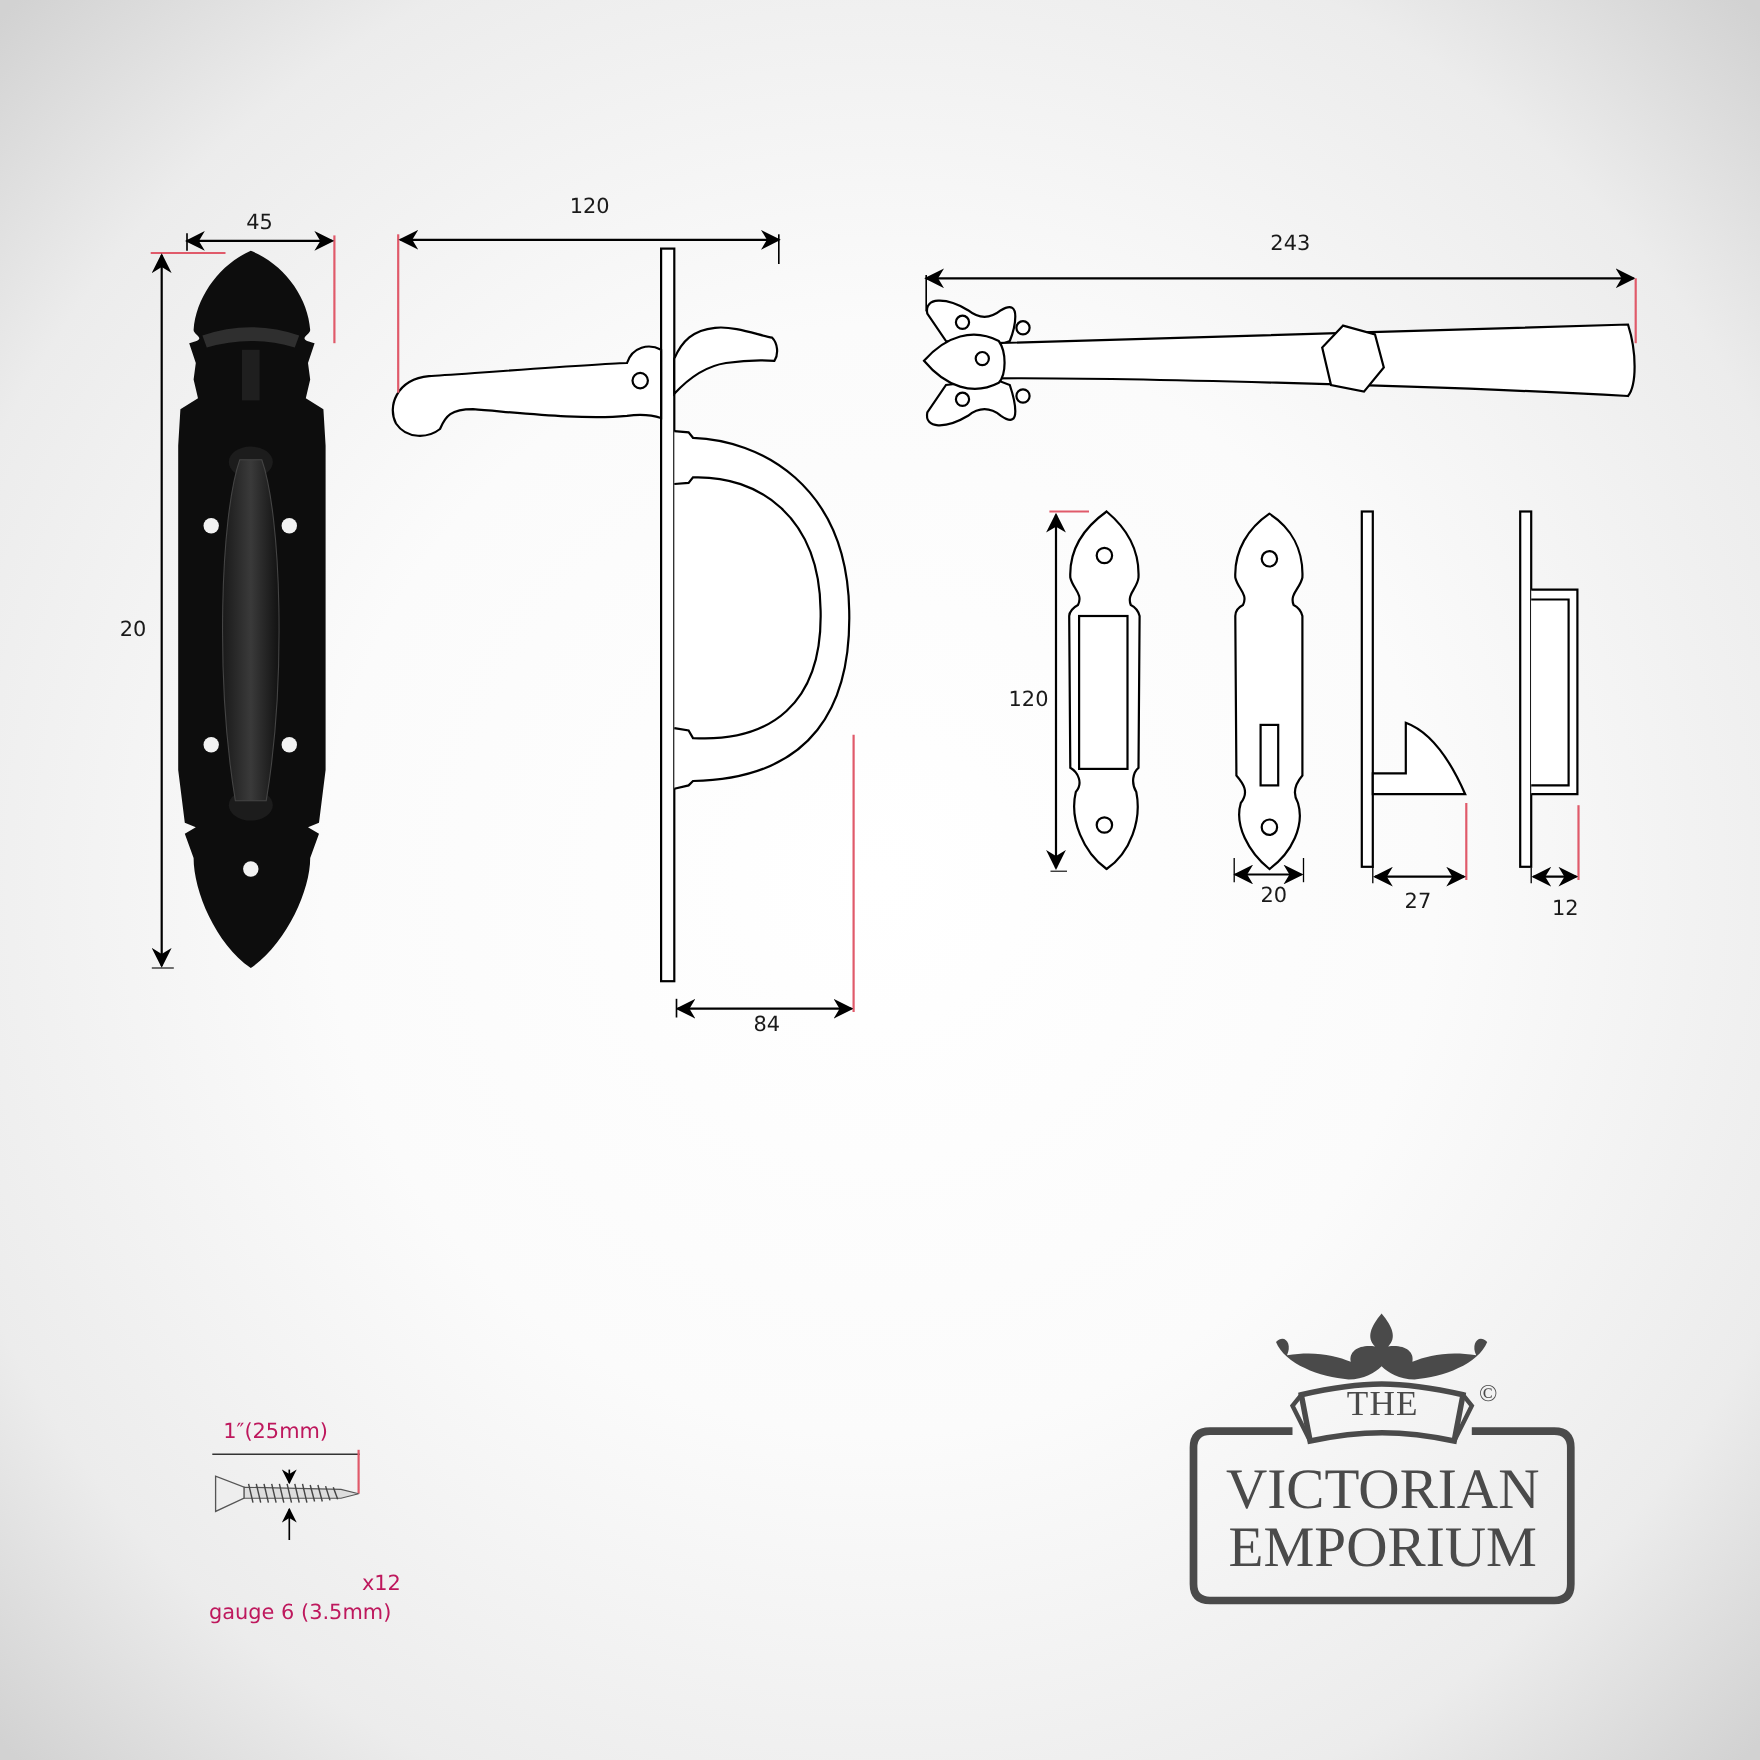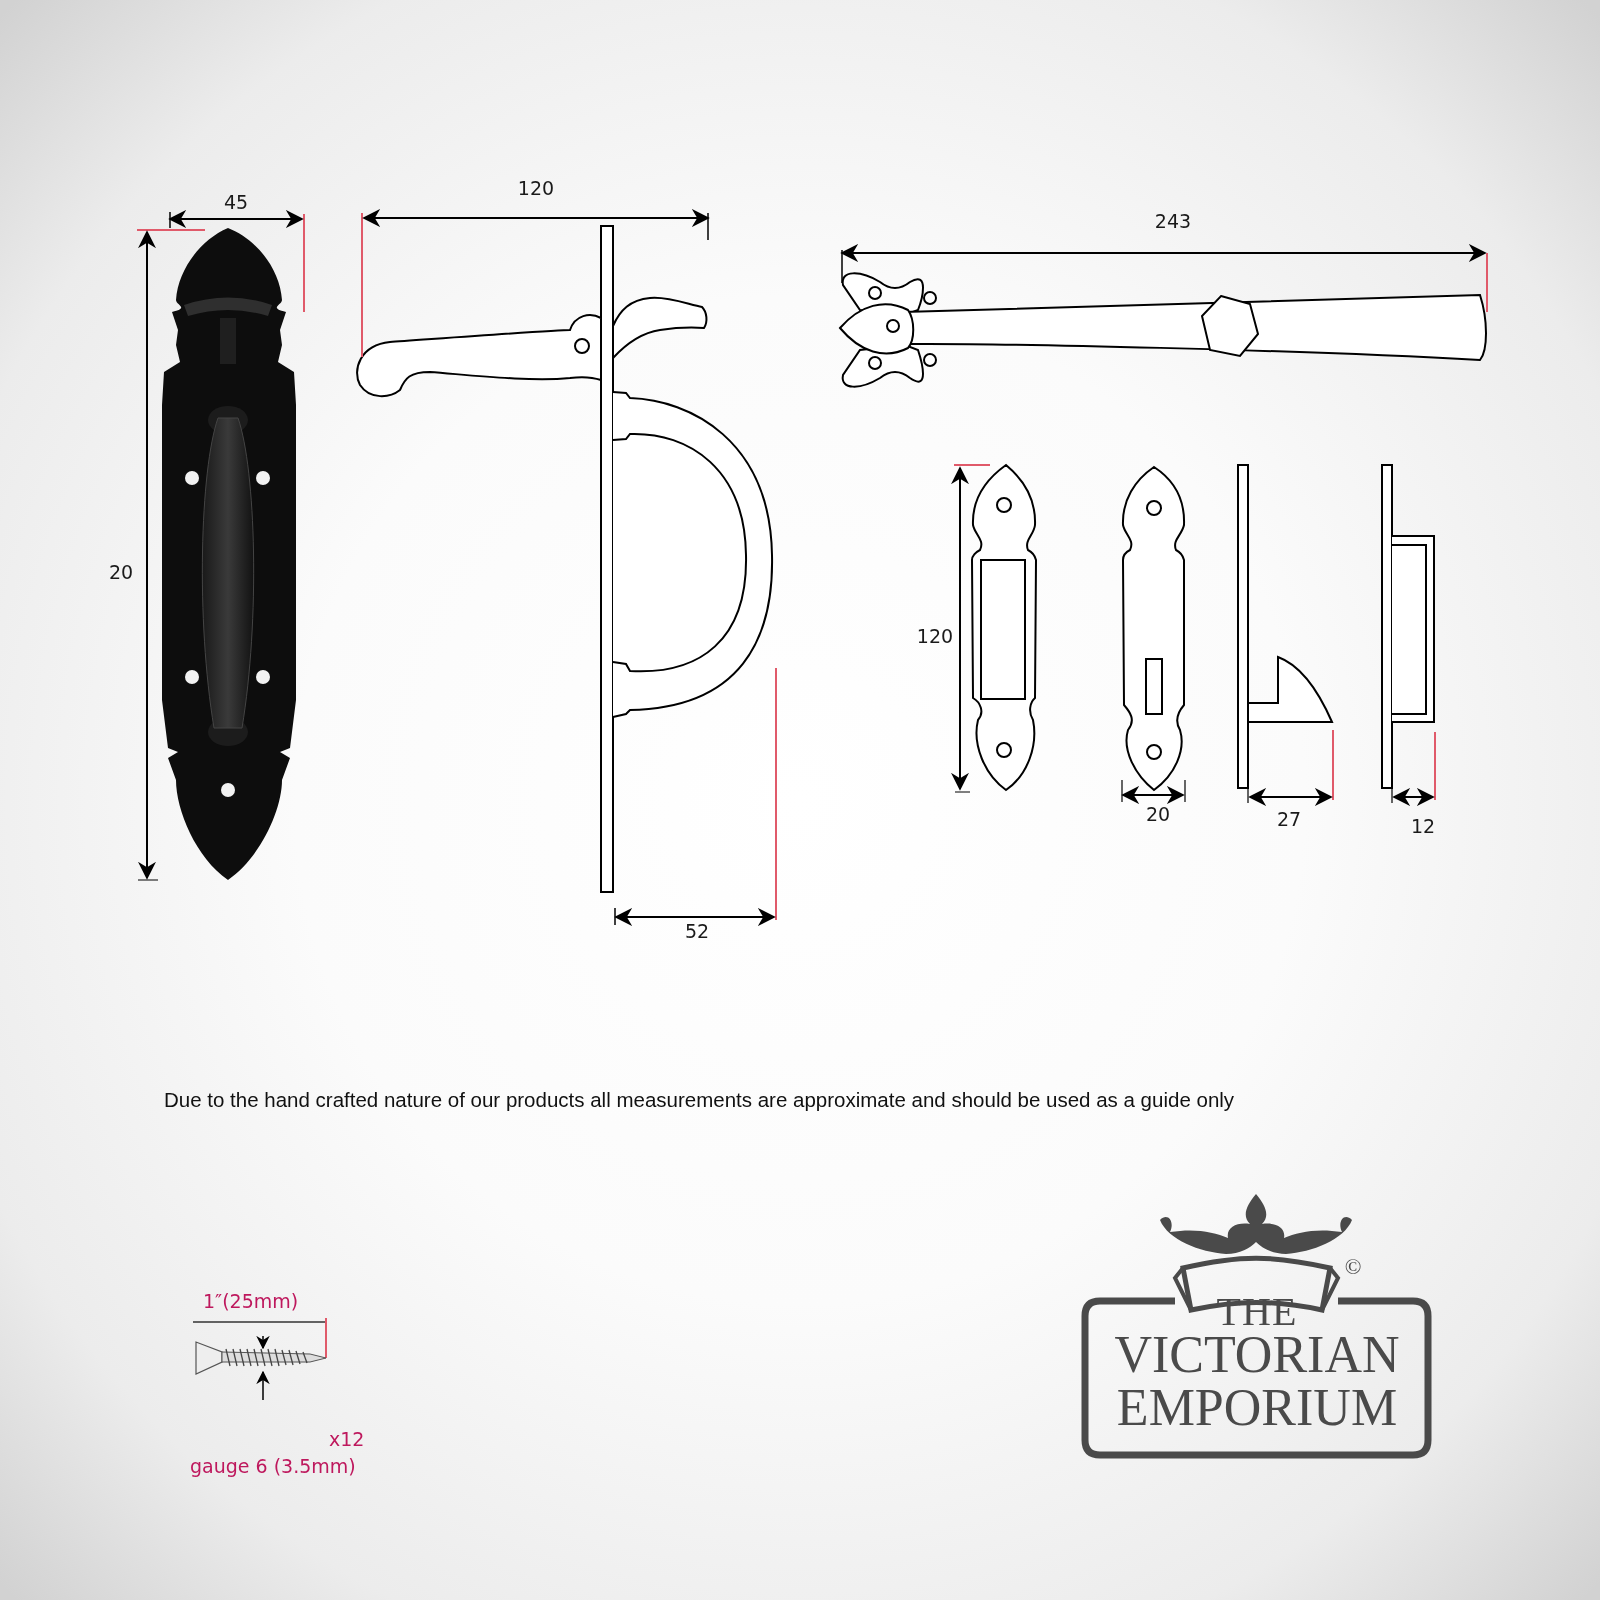--- a/index.html
+++ b/index.html
@@ -204,31 +204,30 @@
       <path d="M1183,1268 L 1175,1278 L 1191,1310" fill="none" stroke="#4a4a4a" stroke-width="4"></path>
       <path d="M1330,1268 L 1338,1278 L 1322,1310" fill="none" stroke="#4a4a4a" stroke-width="4"></path>
 
       <path d="M1175,1301 L 1100,1301 Q 1085,1301 1085,1316 L 1085,1440 Q 1085,1455 1100,1455 L 1413,1455 Q 1428,1455 1428,1440 L 1428,1316 Q 1428,1301 1413,1301 L 1338,1301" fill="none" stroke="#4a4a4a" stroke-width="7"></path>
     </g>
   </svg>
 
   <span class="dim-label" style="left:236px;top:191px">45</span>
   <span class="dim-label" style="left:121px;top:561px">20</span>
   <span class="dim-label" style="left:536px;top:177px">120</span>
-  <span class="dim-label" style="left:697px;top:920px">52</span>
+  <span class="dim-label" style="left:697px;top:920px">84</span>
   <span class="dim-label" style="left:1173px;top:210px">243</span>
   <span class="dim-label" style="left:935px;top:625px">120</span>
   <span class="dim-label" style="left:1158px;top:803px">20</span>
   <span class="dim-label" style="left:1289px;top:808px">27</span>
   <span class="dim-label" style="left:1423px;top:815px">12</span>
 
-  <div class="note">Due to the hand crafted nature of our products all measurements are approximate and should be used as a guide only</div>
 
   <span class="screw-label" style="left:203px;top:1290px">1″(25mm)</span>
   <span class="screw-label" style="left:329px;top:1428px">x12</span>
   <span class="screw-label" style="left:190px;top:1455px">gauge 6 (3.5mm)</span>
 
-  <span class="logo-text" style="left:1257px;top:1288px;font-size:40px;letter-spacing:1px">THE</span>
+  <span class="logo-text" style="left:1257px;top:1257px;font-size:32px;letter-spacing:1px">THE</span>
   <span class="logo-text" style="left:1257px;top:1378px;font-size:52px">EMPORIUM</span>
   <span class="logo-text" style="left:1257px;top:1325px;font-size:52px">VICTORIAN</span>
   <span class="logo-text" style="left:1353px;top:1254px;font-size:22px">©</span>
 
 </div>
 
 </body></html>

